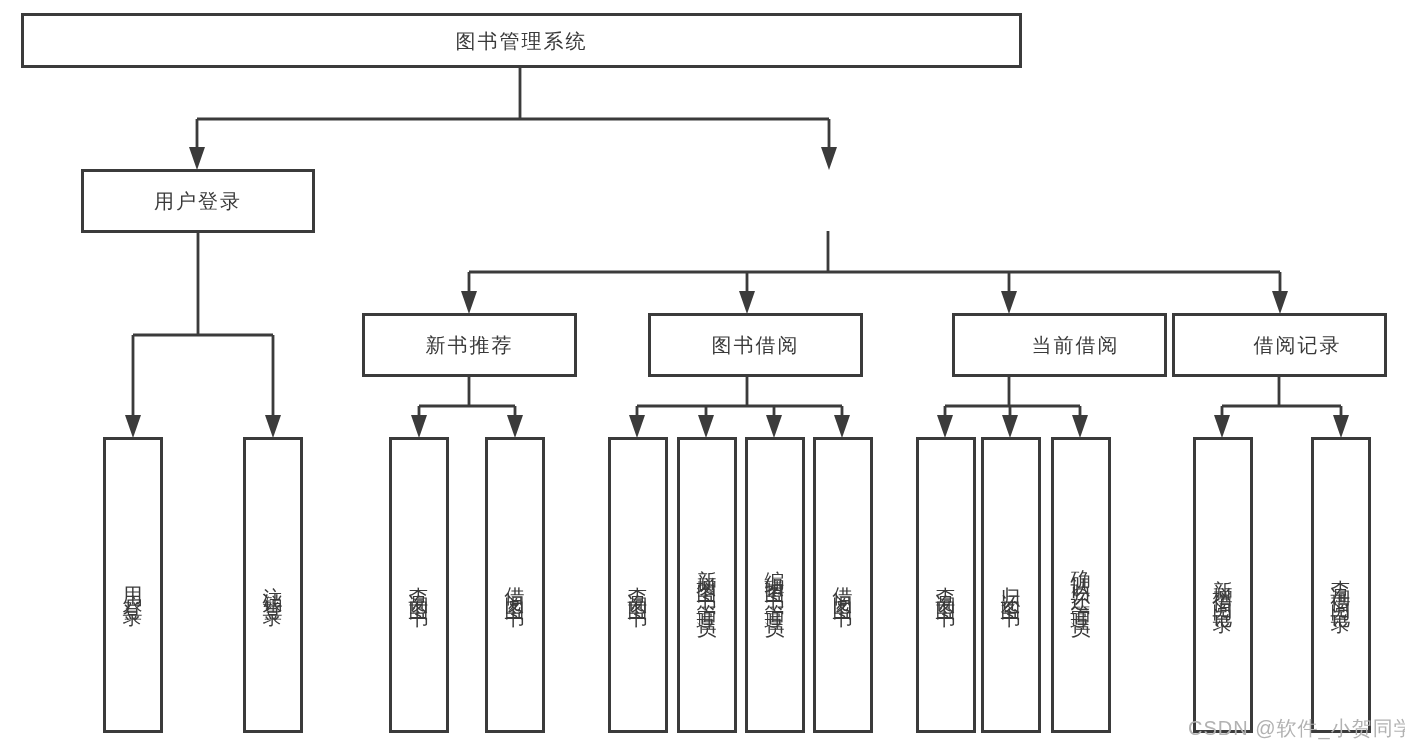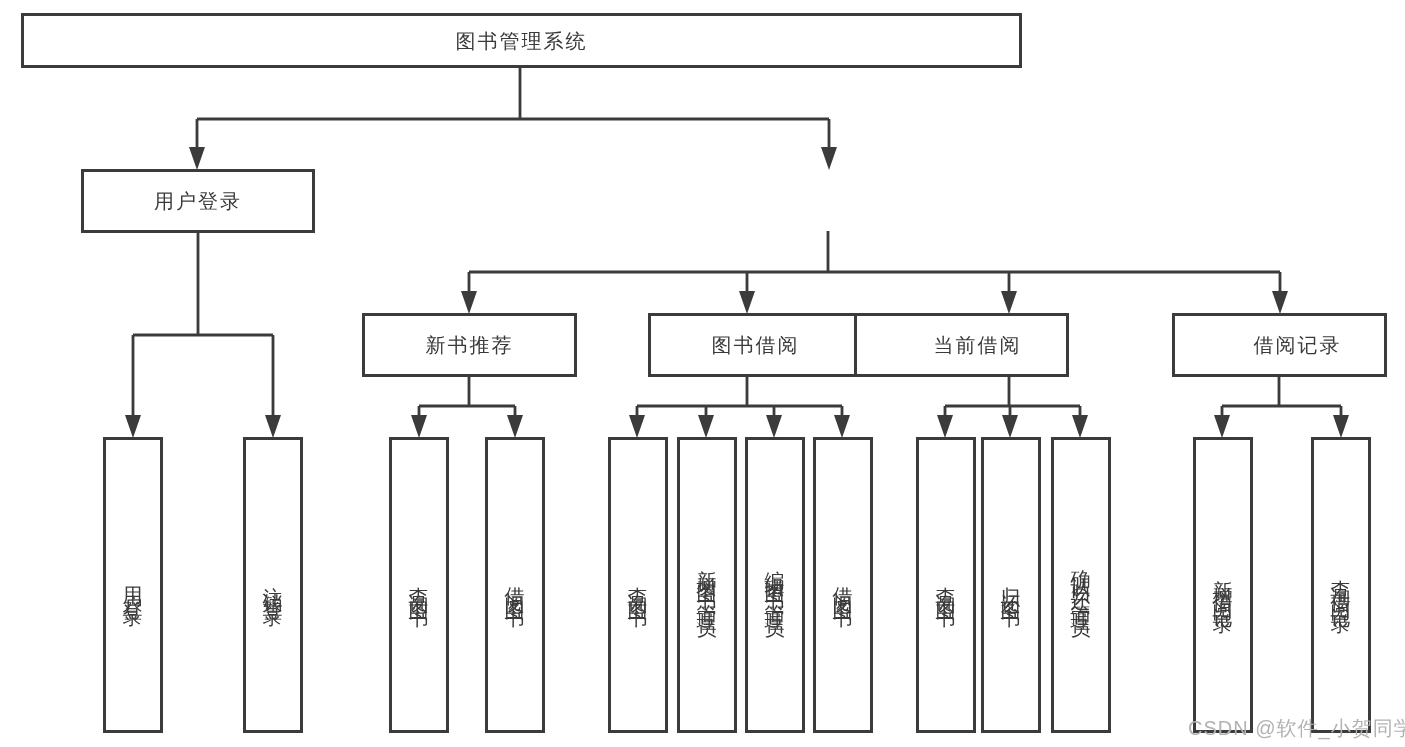--- a/index.html
+++ b/index.html
@@ -37,21 +37,21 @@
     letter-spacing: 2px;
     line-height: 1;
     white-space: nowrap;
   }
   .node.root   { left: 21px;  top: 13px;  width: 1001px; height: 55px; }
   .node.lvl2-a { left: 81px;  top: 169px; width: 234px;  height: 64px; }
   .node.lvl2-b { left: 712px; top: 169px; width: 234px;  height: 64px; }
   .node.lvl3   { top: 313px; width: 215px; height: 64px; }
   .node.l3-1 { left: 362px; }
   .node.l3-2 { left: 640px; margin-left: 8px; }
-  .node.l3-3 { left: 854px; padding-left: 32px; }
+  .node.l3-3 { left: 952px; padding-left: 32px; }
   .node.l3-4 { left: 1172px; padding-left: 36px; }
   .node.leaf {
     top: 437px;
     width: 60px;
     height: 296px;
     writing-mode: vertical-rl;
     font-size: 20px;
     letter-spacing: 7px;
     white-space: normal;
   }

